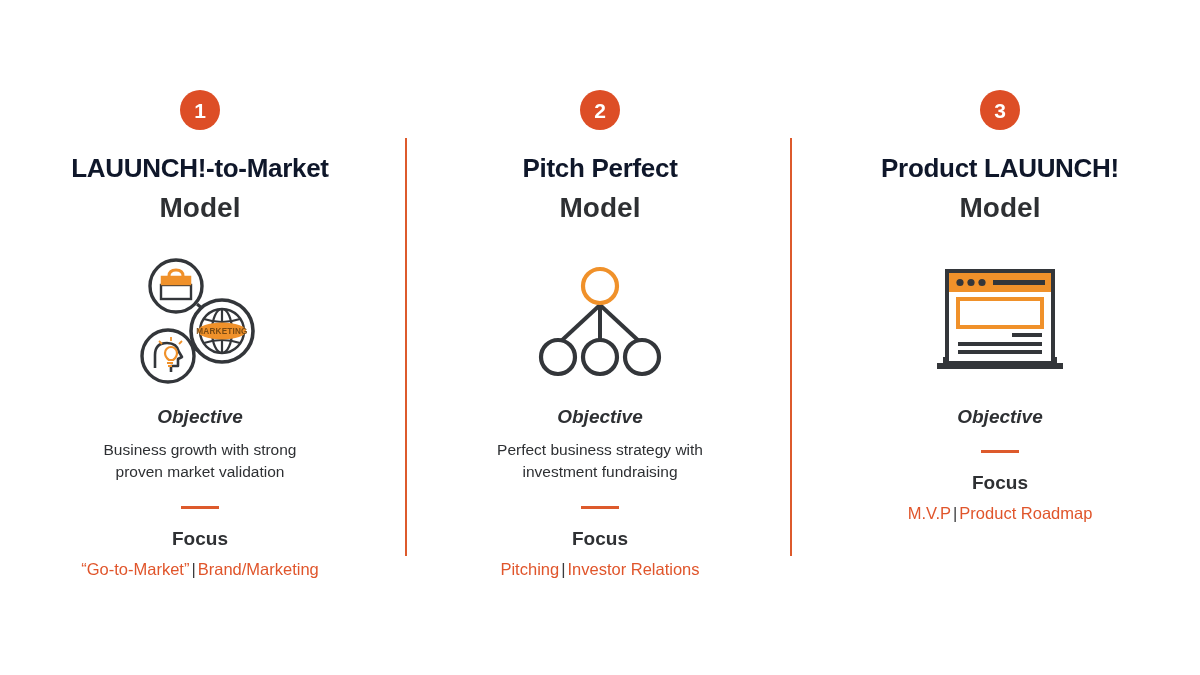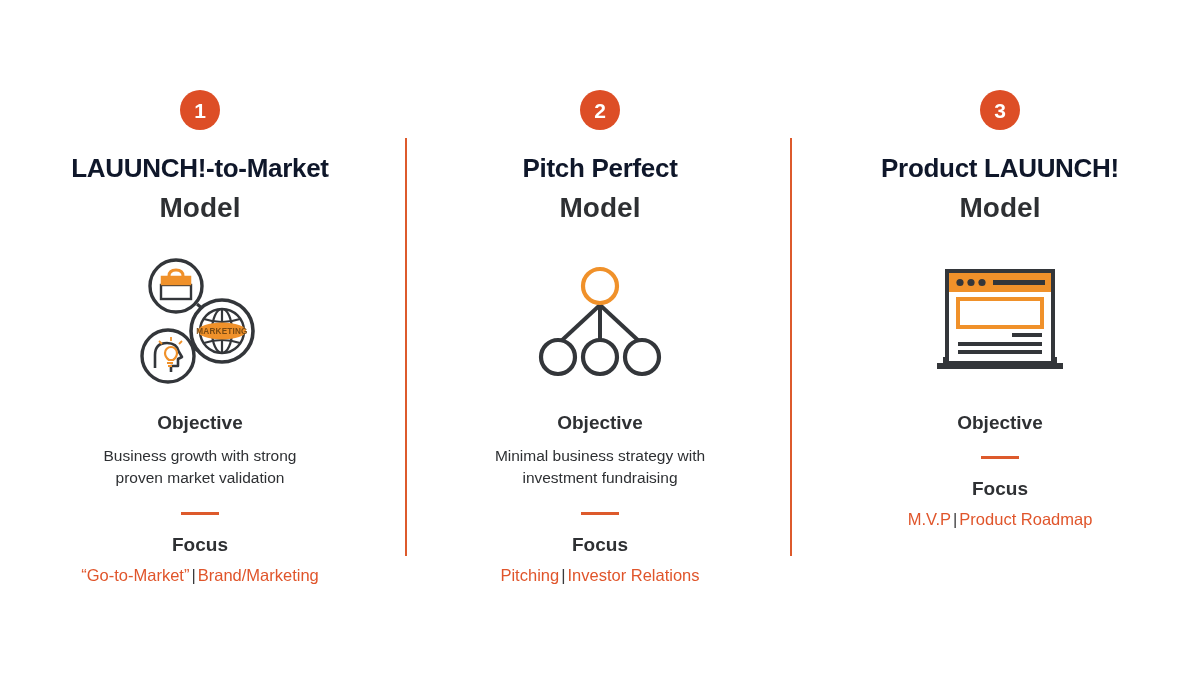--- a/index.html
+++ b/index.html
@@ -79,21 +79,21 @@
     justify-content:center;
   }
 
   
   .section-head {
     color:#2E3033;
     font-size:19px;
     font-weight:bold;
     text-align:center;
   }
-  .objective-head { margin-top:16px; }
+  .objective-head { margin-top:10px;font-style:italic; }
   .body-text {
     margin-top:11px;
     color:#2E3033;
     font-size:15.5px;
     line-height:1.45;
     text-align:center;
     max-width:330px;
   }
   .mini-rule {
     margin-top:22px;
@@ -183,21 +183,21 @@
           <line x1="66" y1="40" x2="107" y2="78" stroke="#33363A" stroke-width="4"></line>
           <circle cx="66" cy="21" r="17" fill="#ffffff" stroke="#F0912A" stroke-width="4.2"></circle>
           <circle cx="24" cy="92" r="17" fill="#ffffff" stroke="#33363A" stroke-width="4.2"></circle>
           <circle cx="66" cy="92" r="17" fill="#ffffff" stroke="#33363A" stroke-width="4.2"></circle>
           <circle cx="108" cy="92" r="17" fill="#ffffff" stroke="#33363A" stroke-width="4.2"></circle>
         </svg>
       </div>
 
       <div class="section-head objective-head">Objective</div>
       <div class="body-text">
-        <span>Minimal business strategy with</span><br>
+        <span>Perfect business strategy with</span><br>
         <span>investment fundraising</span>
       </div>
 
       <div class="mini-rule"></div>
       <div class="section-head focus-head">Focus</div>
       <div class="focus-text">
         <span>Pitching</span><span class="sep">|</span><span>Investor Relations</span>
       </div>
     </div>
 

